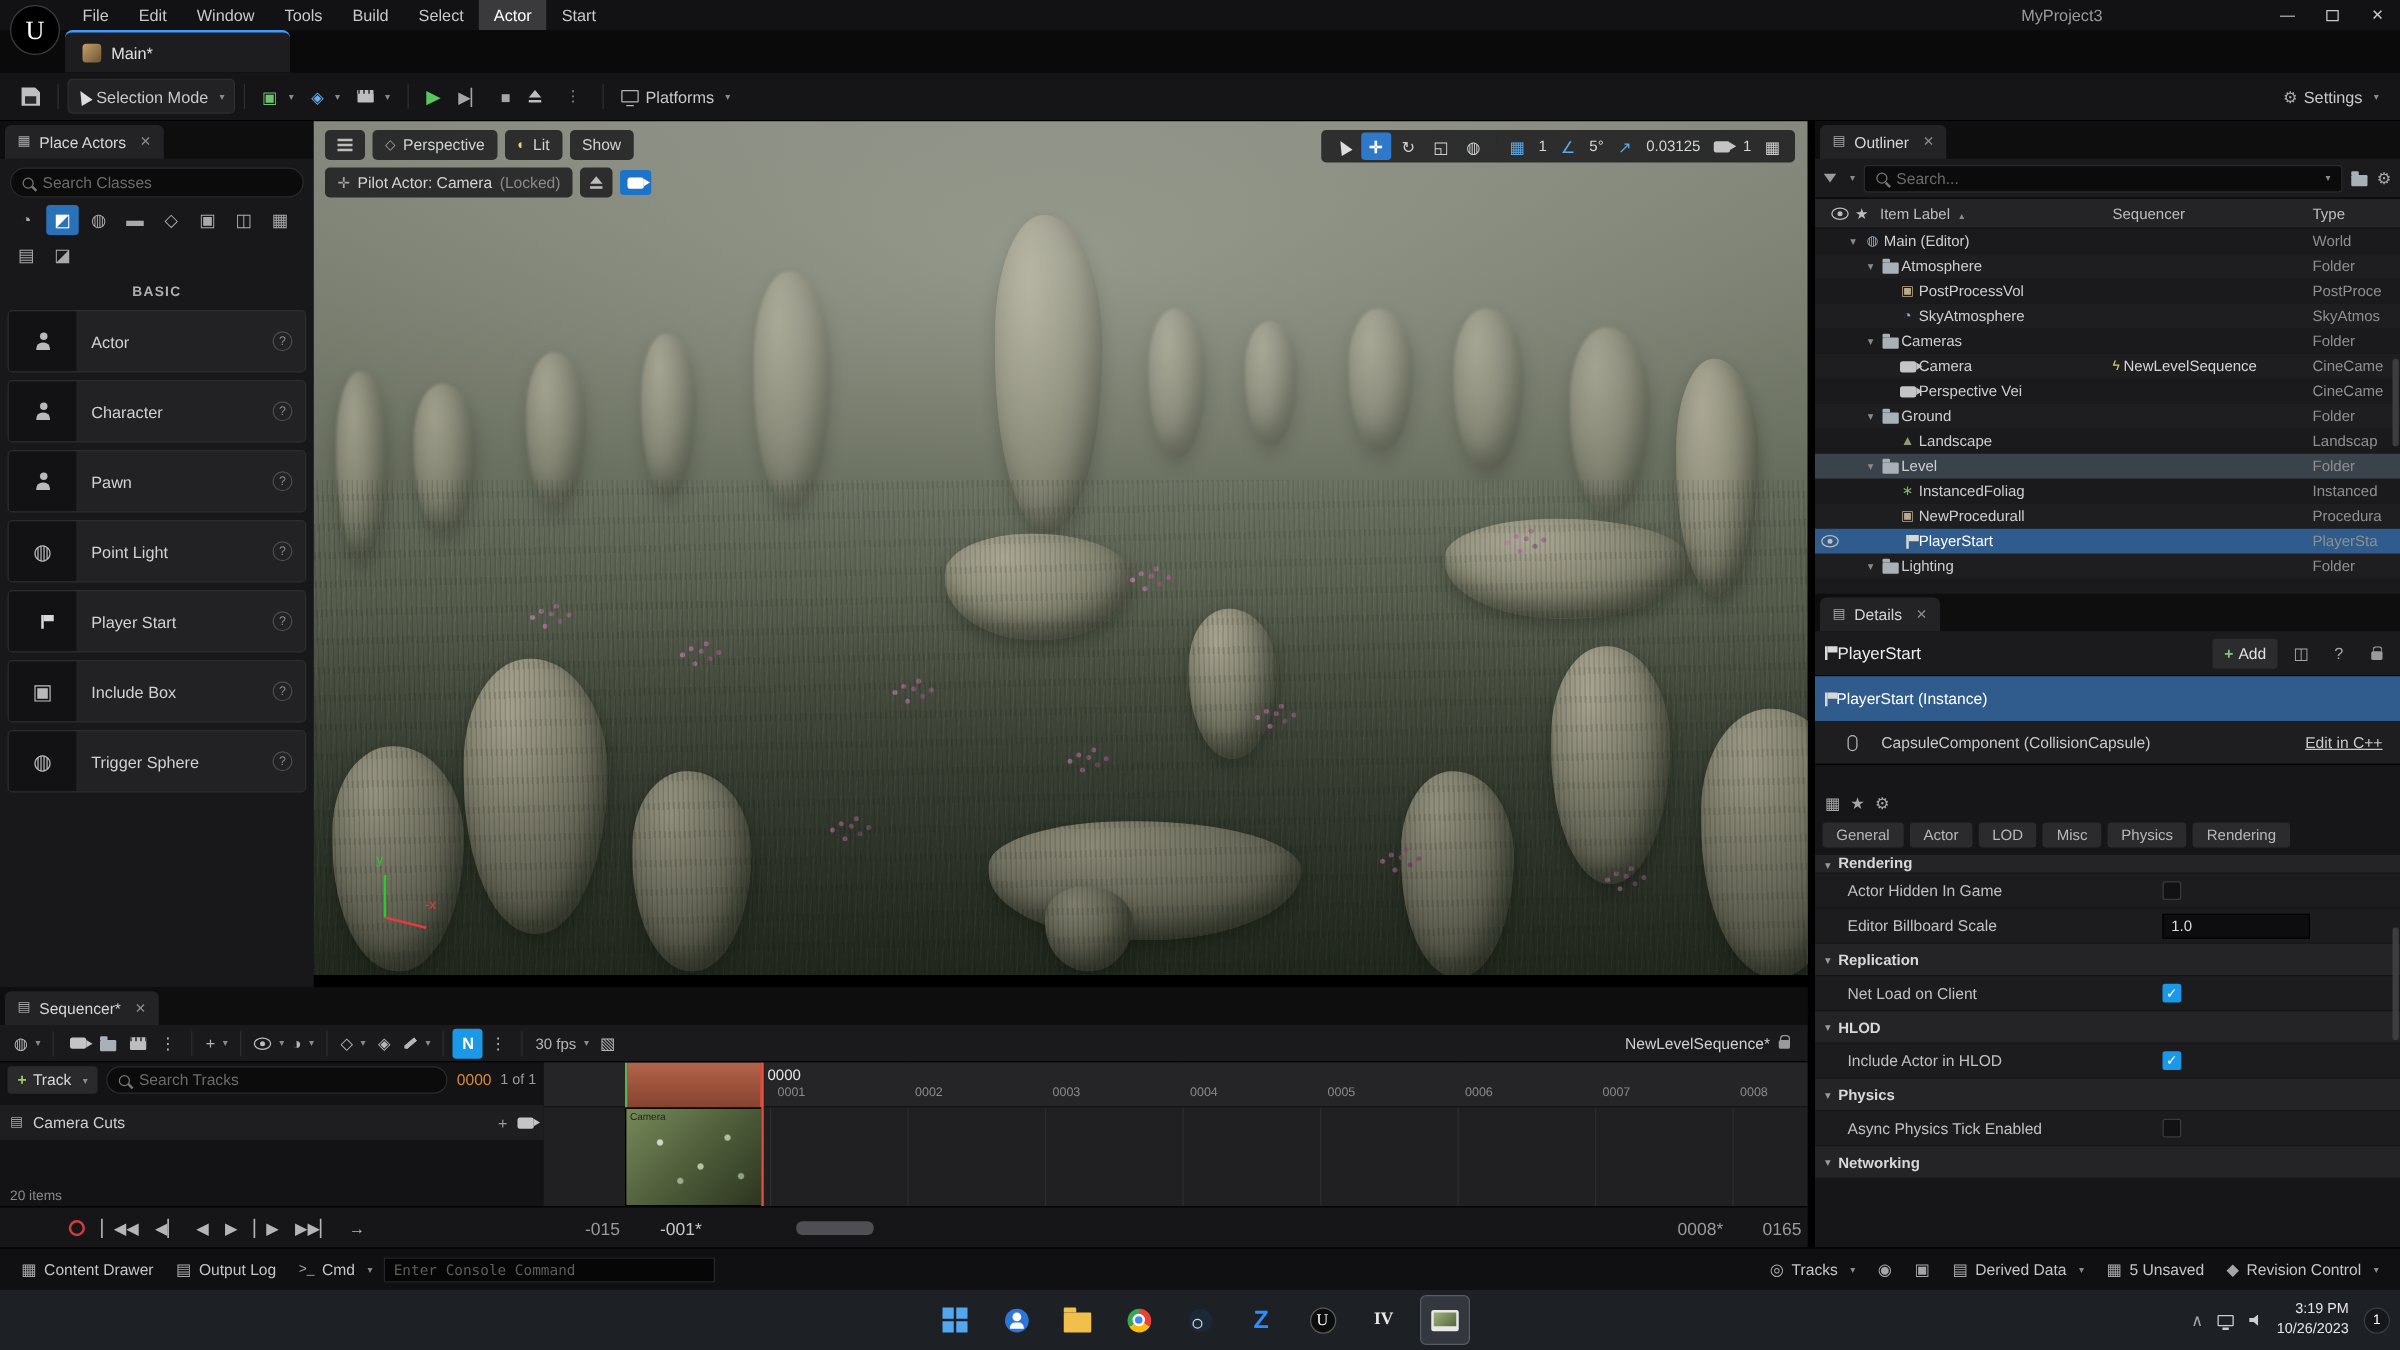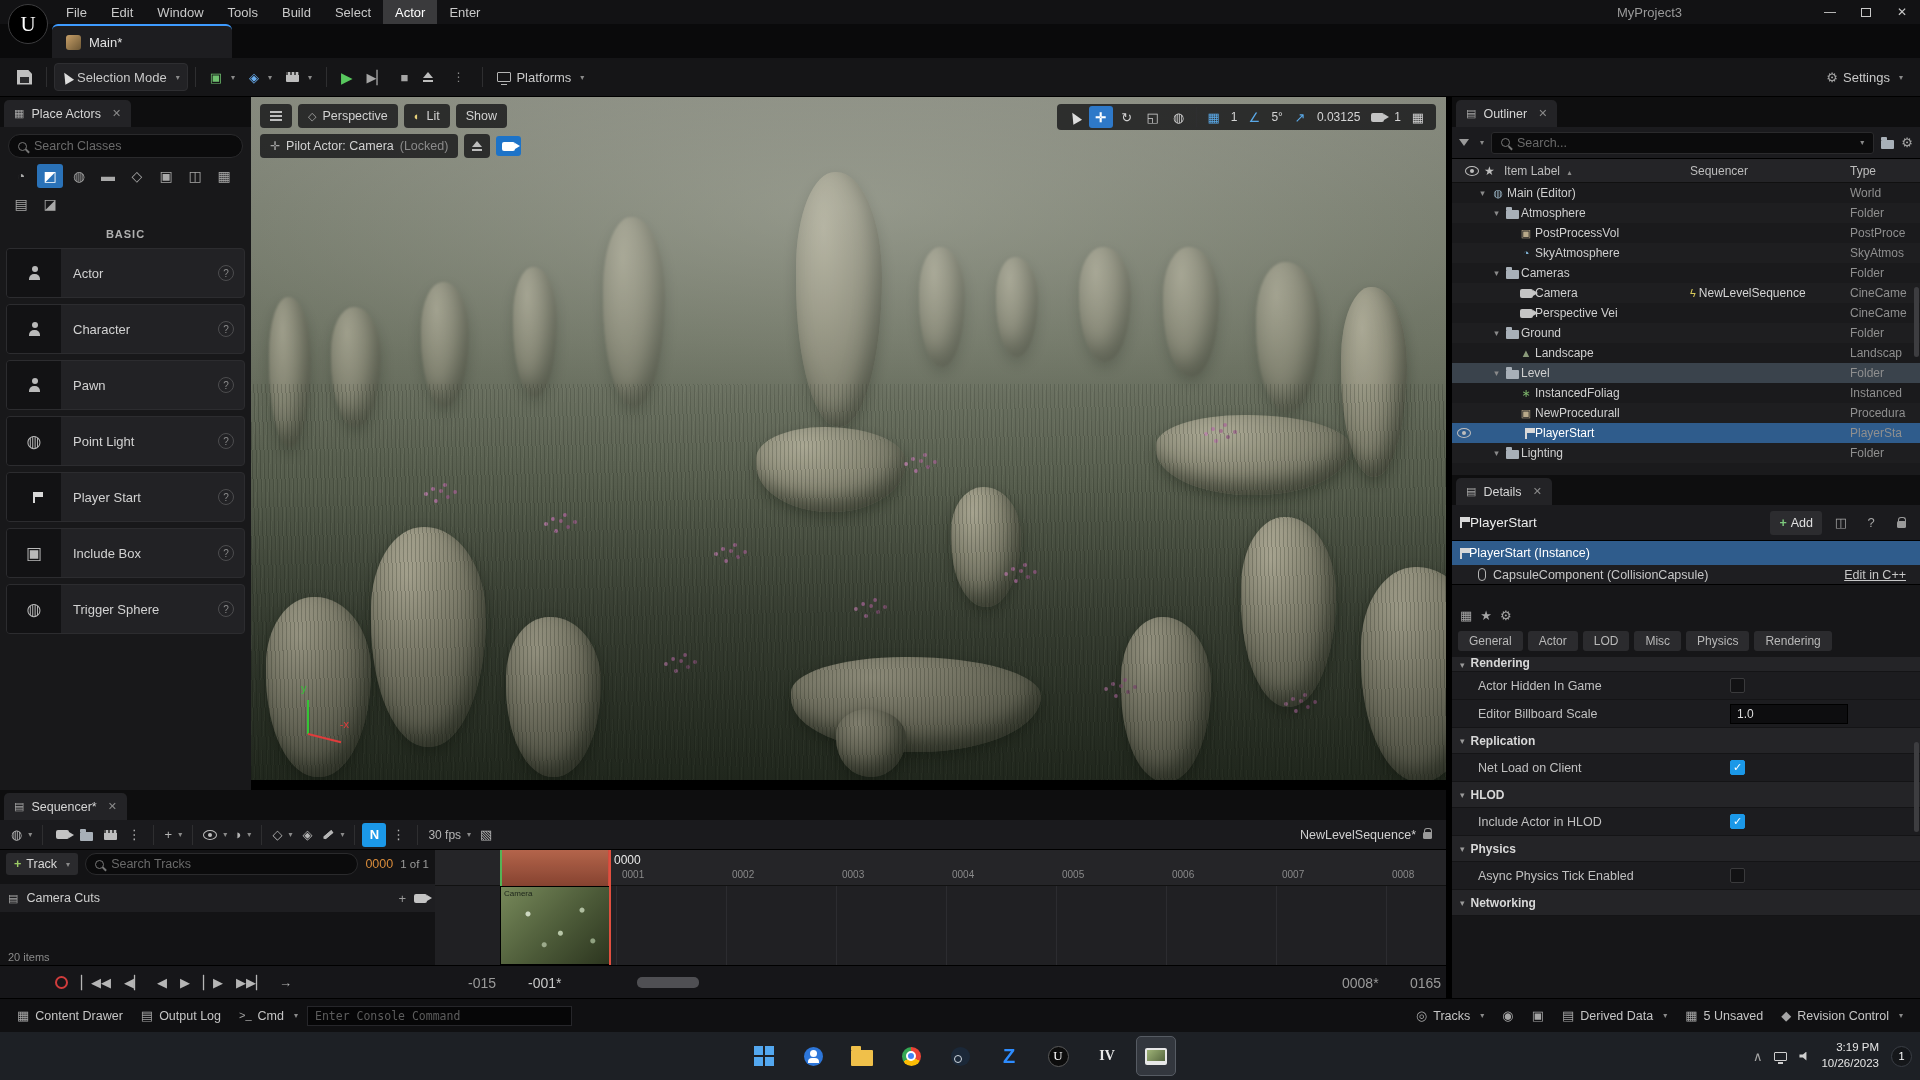--- a/index.html
+++ b/index.html
@@ -189,22 +189,22 @@
   .bolt{color:#d8c95a;font-style:normal;font-size:11px}
   .o-type{width:70px;flex:none;color:#8f8f8f;white-space:nowrap;overflow:hidden}
   #ol-status{height:28px;background:#1c1c1f;border-top:1px solid #000;display:flex;align-items:center;padding-left:10px;color:#9a9a9a;font-size:12px}
   .scrollthumb{position:absolute;right:1px;width:5px;background:#3d3d40;border-radius:3px}
 
   #dt-header{height:36px;background:#1b1b1e;display:flex;align-items:center;padding:0 8px;gap:8px;border-bottom:1px solid #000}
   #dt-header .name{font-size:13.5px;color:#ececec}
   #add-btn{margin-left:auto;height:24px;background:#2c2c2f;border-radius:3px;display:flex;align-items:center;padding:0 9px;gap:4px;color:#e0e0e0;font-size:12.5px}
   #add-btn .plus{color:#7dc97d;font-weight:bold}
   .hdr-ic{width:22px;display:flex;justify-content:center;color:#a5a5a5}
-  #dt-instance{height:24px;background:#2f5c8c;display:flex;align-items:center;padding:0 8px;gap:7px;color:#fff;font-size:12.5px}
-  #dt-component{height:20px;background:#1e1e21;display:flex;align-items:center;padding:0 8px 0 26px;gap:7px;color:#c8c8c8;font-size:12.5px;border-bottom:1px solid #000}
+  #dt-instance{height:36px;background:#2f5c8c;display:flex;align-items:center;padding:0 8px;gap:7px;color:#fff;font-size:12.5px}
+  #dt-component{height:35px;background:#1e1e21;display:flex;align-items:center;padding:0 8px 0 26px;gap:19px;color:#c8c8c8;font-size:12.5px;border-bottom:1px solid #000}
   #edit-cpp{margin-left:auto;text-decoration:underline;color:#c8c8c8;margin-right:6px}
   .capsule{width:8px;height:13px;border:1.5px solid #b5b5b5;border-radius:4px;flex:none}
   #dt-search-row{display:flex;align-items:center;gap:8px;padding:0 8px;height:28px;margin-top:16px}
   .dt-icon{color:#a5a5a5;font-size:13px}
   .filters{display:flex;flex-wrap:wrap;padding:2px 6px;gap:5px}
   .pill{height:20px;background:#2b2b2e;border-radius:3px;display:flex;align-items:center;padding:0 11px;color:#b8b8b8;font-size:12px}
   .pill.active{background:#1b98e8;color:#fff}
   .sec-hdr{height:26px;background:#242427;display:flex;align-items:center;padding-left:8px;gap:6px;font-size:12px;font-weight:bold;color:#d8d8d8;border-bottom:1px solid #141416}
   .sec-hdr.cut{height:15px;overflow:hidden;align-items:flex-end;padding-bottom:1px}
   .sec-hdr .arr{font-size:9px;color:#9a9a9a;font-weight:normal}
@@ -250,21 +250,21 @@
         <span>U</span>
       </div>
     <div id="menus">
         <div class="menu-item">File</div>
         <div class="menu-item">Edit</div>
         <div class="menu-item">Window</div>
         <div class="menu-item">Tools</div>
         <div class="menu-item">Build</div>
         <div class="menu-item">Select</div>
         <div class="menu-item active">Actor</div>
-        <div class="menu-item">Enter</div>
+        <div class="menu-item">Start</div>
       </div>
     <div id="menubar-right">
       <span id="project-name">MyProject3</span>
       <div class="winbtn">—</div>
       <div class="winbtn">
           <span class="i-winbox"></span>
         </div>
       <div class="winbtn">✕</div>
     </div>
   </div>

